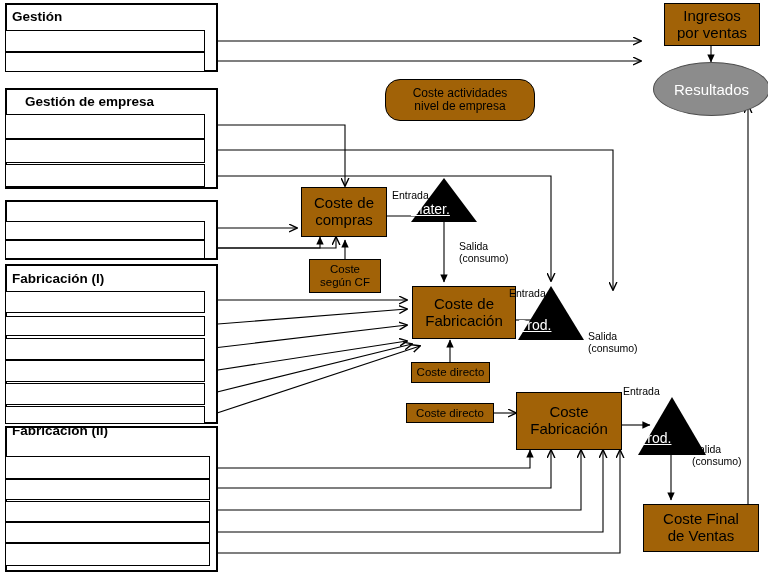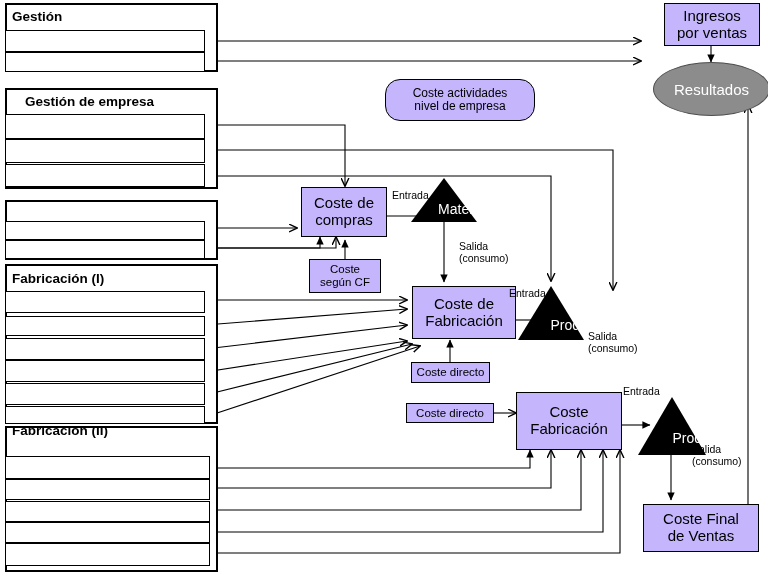--- a/index.html
+++ b/index.html
@@ -6,30 +6,30 @@
   body{width:768px;height:576px;overflow:hidden;
        font-family:"Liberation Sans","DejaVu Sans",sans-serif;color:#000;}
   #stage{position:relative;width:768px;height:576px;}
   svg#wires{position:absolute;left:0;top:0;width:768px;height:576px;}
 
   .panel{position:absolute;border:2px solid #000;background:#fff;box-sizing:border-box;}
   .panel-title{position:absolute;font-weight:bold;font-size:13.5px;line-height:1;
                white-space:nowrap;letter-spacing:0px;}
   .row{position:absolute;border:1px solid #000;background:#fff;box-sizing:border-box;}
 
-  .nodebox{position:absolute;border:1px solid #000;background:#c4b5fd;box-sizing:border-box;
+  .nodebox{position:absolute;border:1px solid #000;background:#a16207;box-sizing:border-box;
            display:flex;align-items:center;justify-content:center;text-align:center;
            line-height:1.12;}
   .big{font-size:15px;}
   .mid{font-size:12px;border-radius:15px;}
   .sm{font-size:11.5px;}
 
   .tri{position:absolute;}
-  .tri .lbl{position:absolute;left:0;width:100%;text-align:right;color:#fff;
-            font-size:14px;line-height:1;}
+  .tri .lbl{position:absolute;left:0;width:100%;text-align:left;color:#fff;
+            font-size:14px;line-height:1;text-decoration:underline;}
 
   .alabel{position:absolute;font-size:10.5px;line-height:1.12;white-space:pre;}
 
   .ellipse{position:absolute;border-radius:50%;background:#8c8c8c;border:1px solid #4d4d4d;
            display:flex;align-items:center;justify-content:center;color:#ffffff;font-size:15px;}
 </style>
 </head>
 <body>
 
 <div id="stage">

